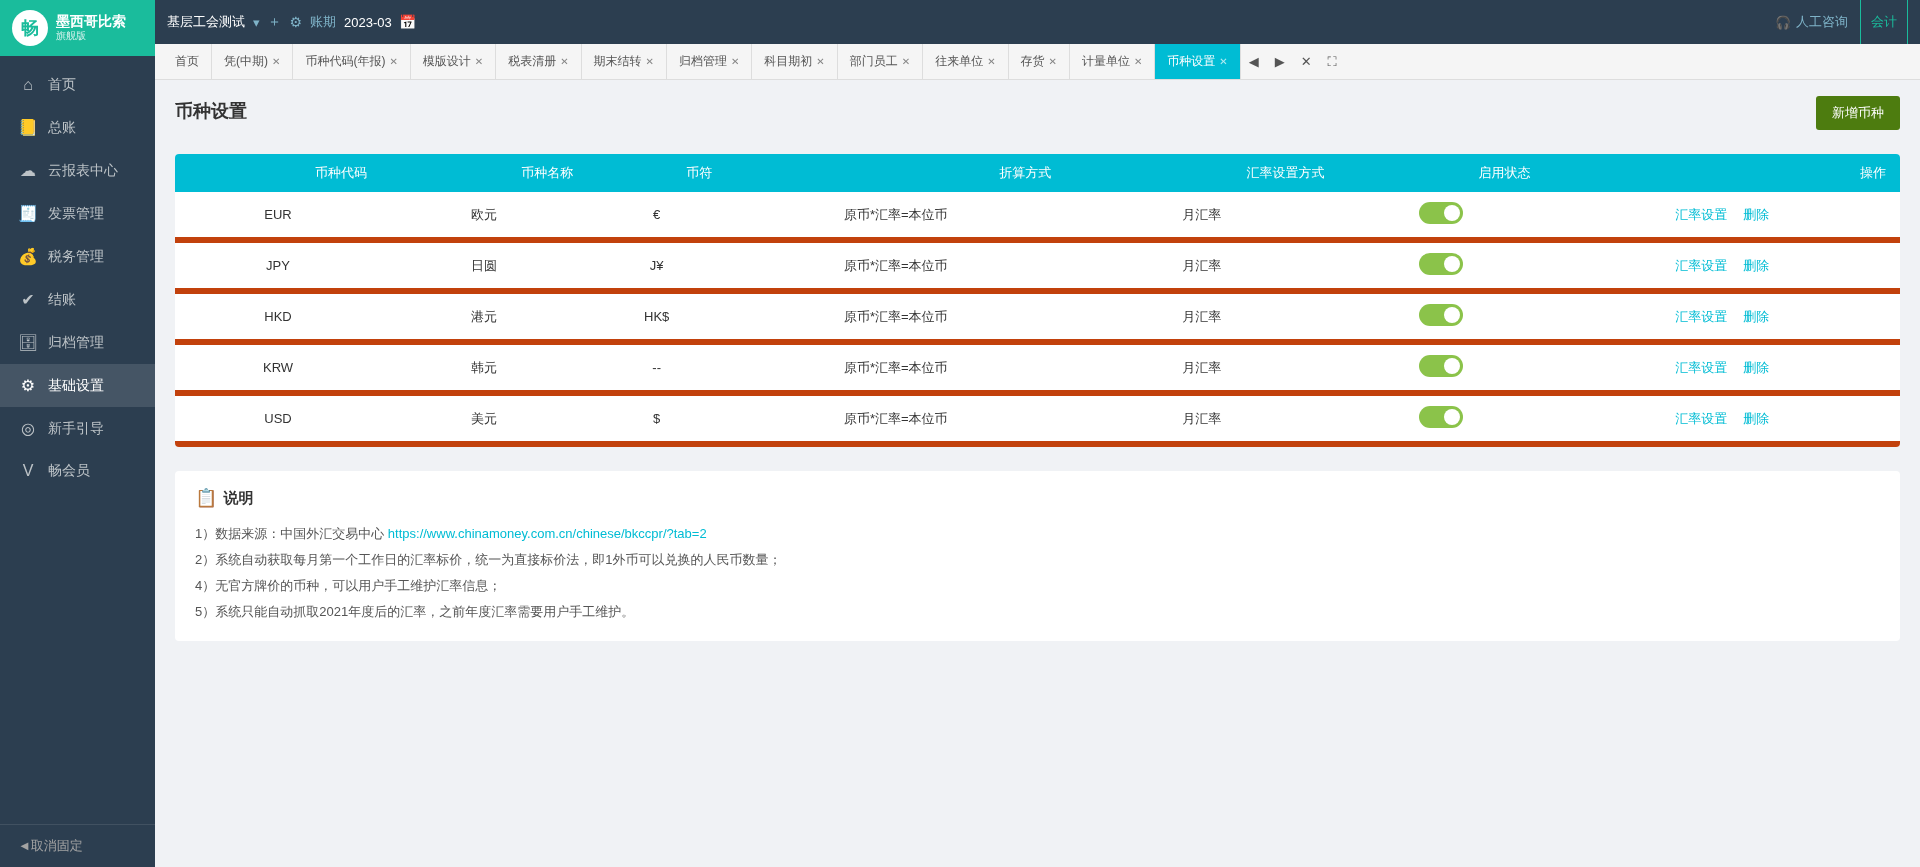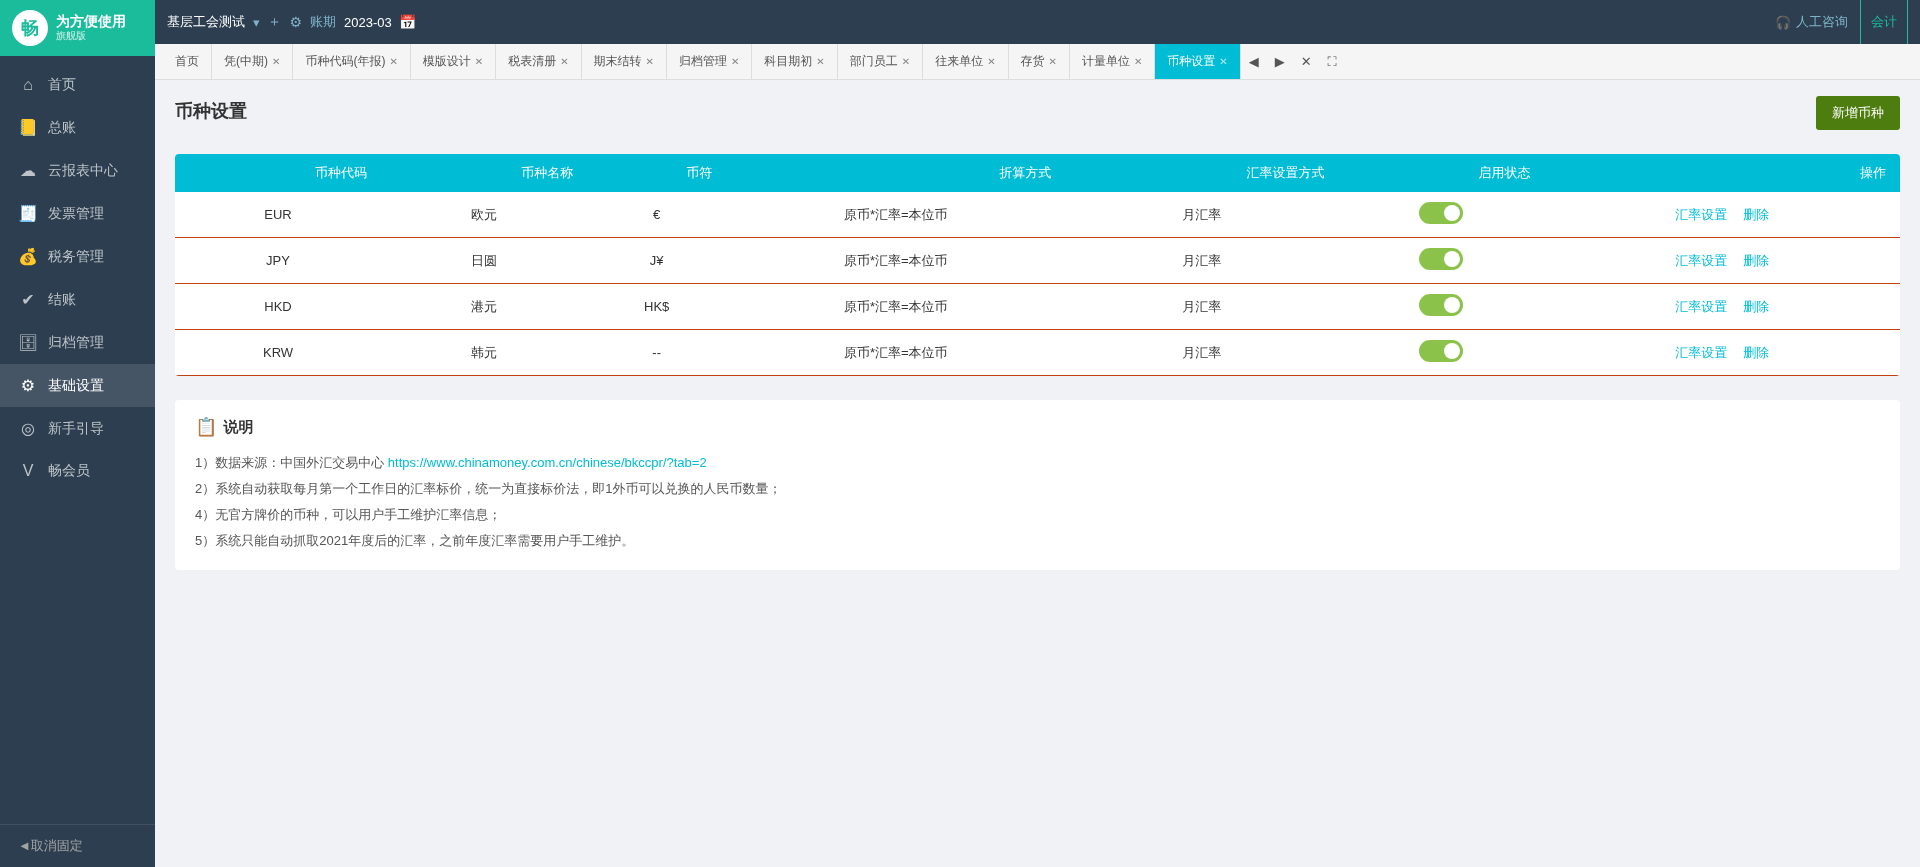--- a/index.html
+++ b/index.html
@@ -79,21 +79,21 @@
     
     .new-btn {
       background: #4d7c0f; color: white; border: none; padding: 8px 16px;
       border-radius: 3px; cursor: pointer; font-size: 13px; float: right; margin-bottom: 12px;
     }
 
     
     .data-table { width: 100%; border-collapse: collapse; background: white; border-radius: 4px; overflow: hidden; clear: both; }
     .data-table thead tr { background: #00bcd4; color: white; }
     .data-table thead th { padding: 10px 14px; text-align: right; font-size: 13px; font-weight: normal; }
-    .data-table tbody tr { border-bottom: 1px solid #c2410c; }
+    .data-table tbody tr { border-bottom: 6px solid #c2410c; }
     .data-table tbody td { padding: 10px 14px; text-align: center; font-size: 13px; color: #333; }
 
     .toggle-switch {
       display: inline-block; width: 44px; height: 22px; background: #8bc34a;
       border-radius: 11px; position: relative; cursor: pointer;
     }
     .toggle-switch::after {
       content: ''; position: absolute; right: 3px; top: 3px;
       width: 16px; height: 16px; background: white; border-radius: 50%;
     }
@@ -109,21 +109,21 @@
 
     .title-row { display: flex; align-items: center; justify-content: space-between; margin-bottom: 12px; }
   </style>
 </head>
 <body>
 
 <div class="sidebar">
   <div class="sidebar-logo">
     <div class="logo-icon">畅</div>
     <div>
-      <div class="logo-text">为方便使用</div>
+      <div class="logo-text">墨西哥比索</div>
       <div class="logo-sub">旗舰版</div>
     </div>
   </div>
   <div class="sidebar-nav" id="sidebar-nav">
       <div class="sidebar-item">
         <span class="nav-icon">⌂</span>
         <span>首页</span>
       </div>
       <div class="sidebar-item">
         <span class="nav-icon">📒</span>
@@ -293,20 +293,29 @@
           </tr>
           <tr>
             <td>KRW</td>
             <td>韩元</td>
             <td>--</td>
             <td>原币*汇率=本位币</td>
             <td>月汇率</td>
             <td><div class="toggle-switch"></div></td>
             <td><a class="action-link">汇率设置</a><a class="action-link">删除</a></td>
           </tr>
+          <tr>
+            <td>USD</td>
+            <td>美元</td>
+            <td>$</td>
+            <td>原币*汇率=本位币</td>
+            <td>月汇率</td>
+            <td><div class="toggle-switch"></div></td>
+            <td><a class="action-link">汇率设置</a><a class="action-link">删除</a></td>
+          </tr>
         </tbody>
     </table>
 
     <div class="notes-section">
       <div class="notes-title">
         <span class="note-icon">📋</span>
         <span>说明</span>
       </div>
       <div class="notes-content" id="notes-content">
           <p>1）数据来源：中国外汇交易中心 <a href="#">https://www.chinamoney.com.cn/chinese/bkccpr/?tab=2</a></p>

